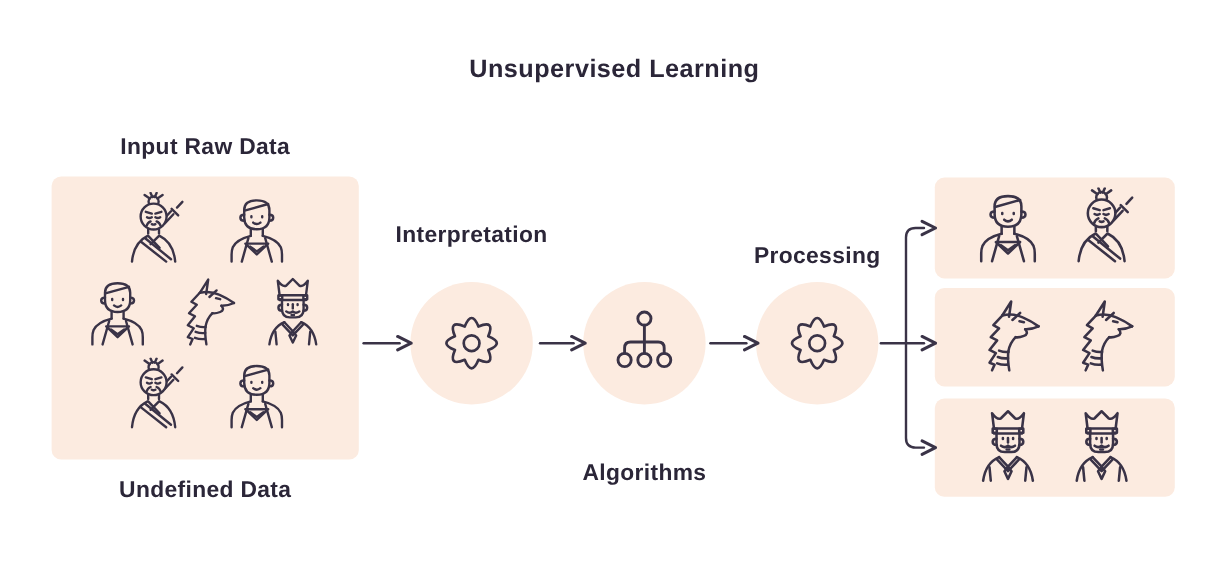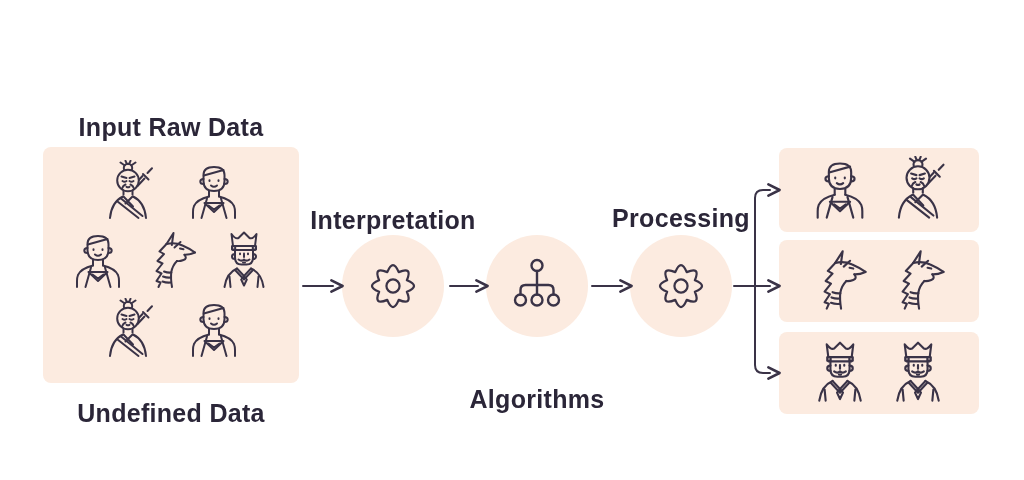--- a/index.html
+++ b/index.html
@@ -19,33 +19,33 @@
     width: 1024px;
     height: 480px;
     background: var(--background);
     overflow: hidden;
   }
   .label {
     position: absolute;
     text-align: center;
     font-weight: 700;
     color: var(--text);
-    font-size: 25px;
+    font-size: 19px;
     letter-spacing: 0.3px;
     line-height: 1.2;
   }
   .title {
     left: 0; right: 0; top: 45px;
     font-size: 21px;
     letter-spacing: 0.4px;
   }
   .input-label    { left: 43px;  width: 256px; top: 112px; }
   .undefined-label{ left: 43px;  width: 256px; top: 398px; }
   .outputs-label  { left: 779px; width: 200px; top: 112px; }
-  .label-interpretation { left: 293px; width: 200px; top: 186px; margin-top: 19px; }
+  .label-interpretation { left: 293px; width: 200px; top: 186px; }
   .label-processing     { left: 581px; width: 200px; top: 203px; }
   .label-algorithms     { left: 437px; width: 200px; top: 346px; margin-top: 38px; }
 
   .panel {
     position: absolute;
     background: var(--panel);
     border-radius: 8px;
   }
   .input-panel {
     left: 43px; top: 147px; width: 256px; height: 236px;
@@ -177,20 +177,21 @@
         <path d="M23.5 41.5 L32 50.5 L40.5 41.5"></path>
         <path d="M25 39.5 L32 47 L39 39.5"></path>
         <path d="M32 47 L34.8 50.5 L32 56.5 L29.2 50.5 Z"></path>
       </g>
     </symbol>
   </defs>
 </svg>
 
 <div class="canvas">
 
+  <div class="label title">Unsupervised Learning</div>
 
   <div class="label input-label">Input Raw Data</div>
 
   <div class="panel input-panel">
     <div class="char-row">
         <svg class="char-icon" viewBox="0 0 64 64">
           <use href="#icon-samurai"></use>
         </svg>
         <svg class="char-icon" viewBox="0 0 64 64">
           <use href="#icon-superhero"></use>

